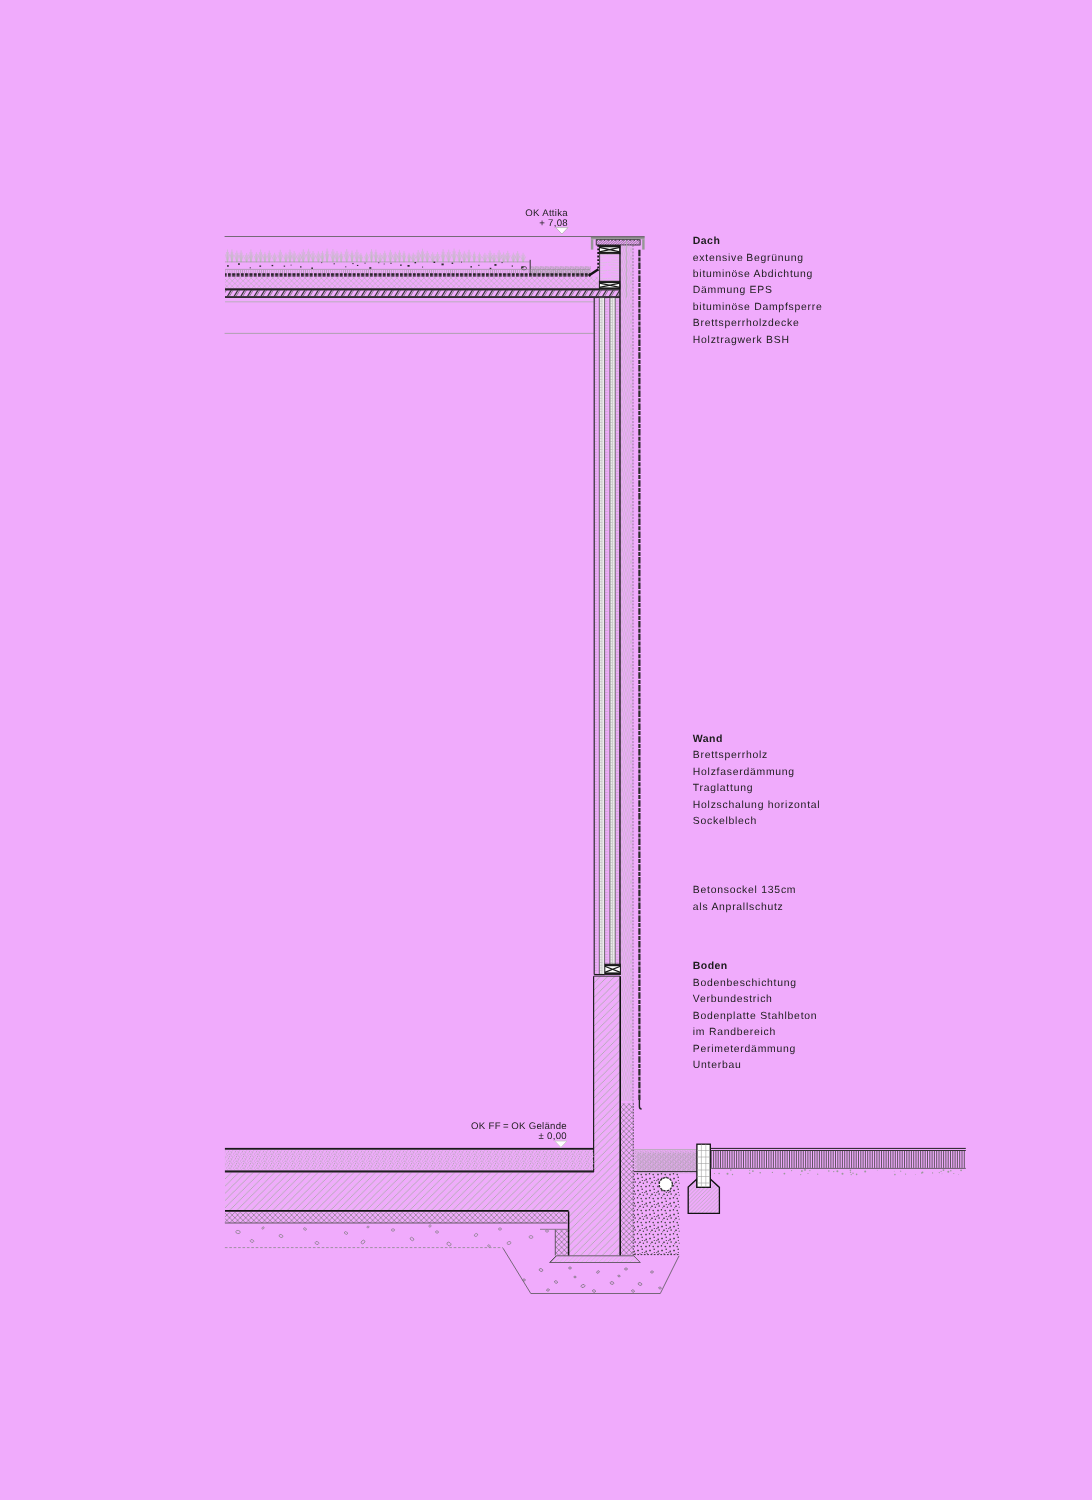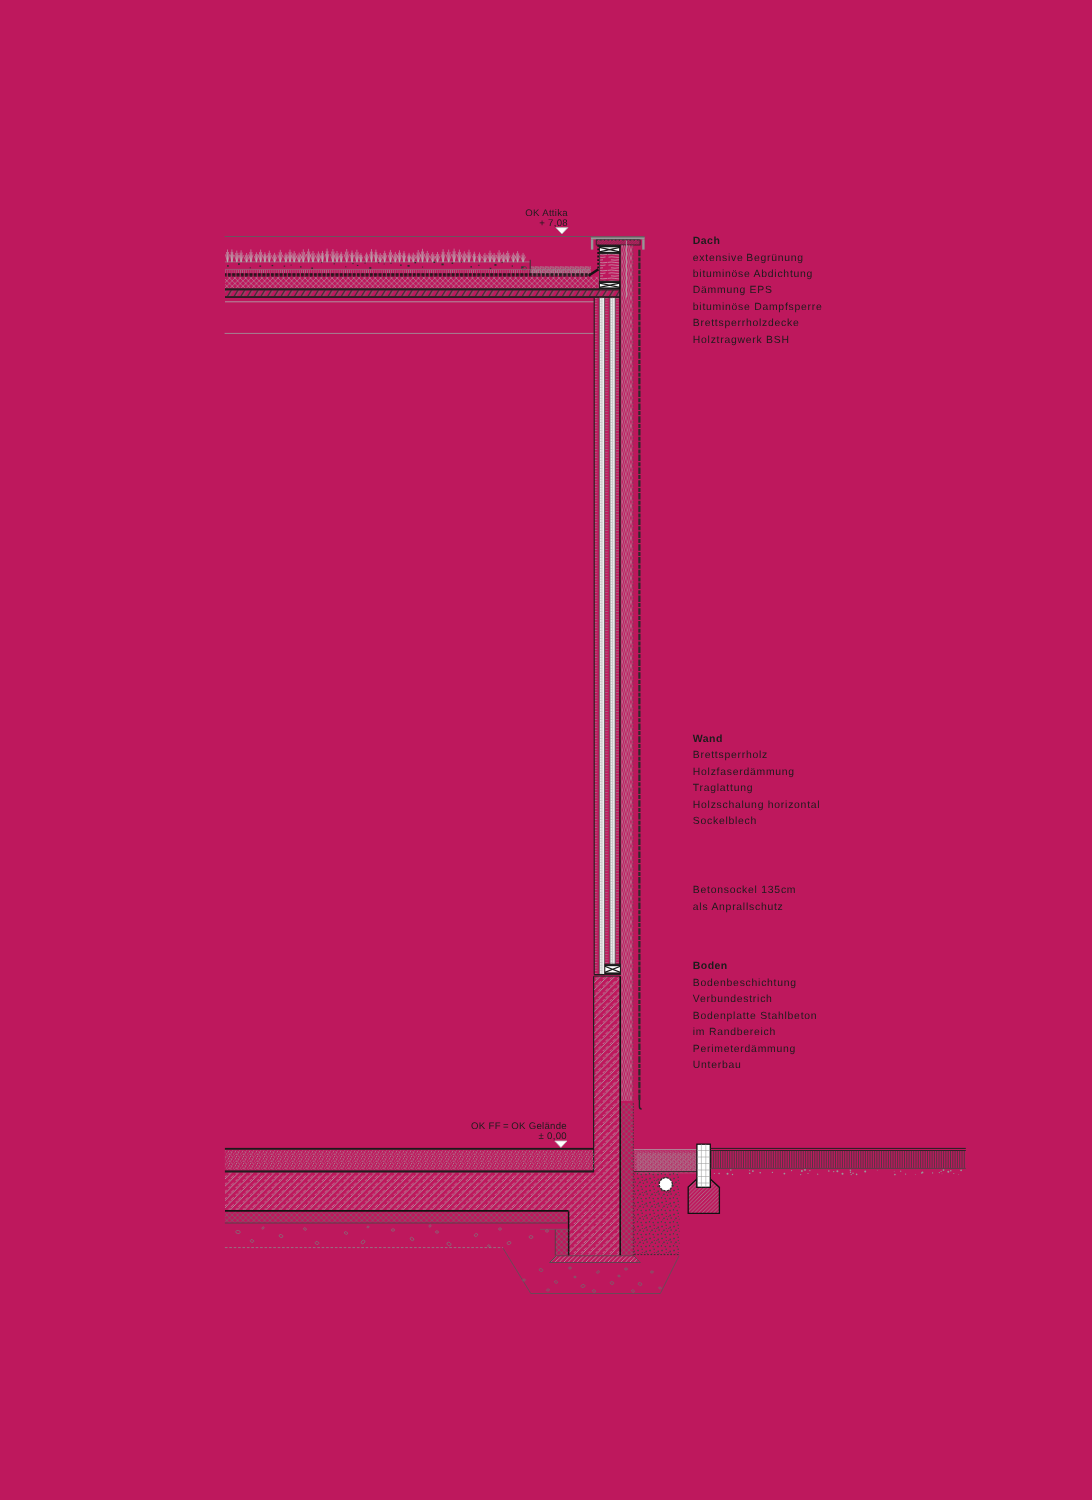--- a/index.html
+++ b/index.html
@@ -1,16 +1,16 @@
 <!DOCTYPE html>
 <html><head>
 <meta charset="utf-8">
 <style>
 html,body{margin:0;padding:0;background:#fff;-webkit-font-smoothing:antialiased;}
-#page{position:relative;width:1092px;height:1500px;background:#be185d;overflow:hidden;}
+#page{position:relative;width:1092px;height:1500px;background:#f0abfc;overflow:hidden;}
 text{font-family:"Liberation Sans",sans-serif;fill:#1c1c1c;filter:blur(0px);}
 .lbl{font-size:10.4px;letter-spacing:0.75px;}
 .lblb{font-size:10.5px;font-weight:bold;letter-spacing:0.45px;}
 .sm{font-size:9.6px;letter-spacing:0.3px;}
 </style>
 </head>
 <body>
 <div id="page">
 <svg width="1092" height="1500" viewBox="0 0 1092 1500" xmlns="http://www.w3.org/2000/svg" shape-rendering="auto" text-rendering="geometricPrecision">
 <defs>

